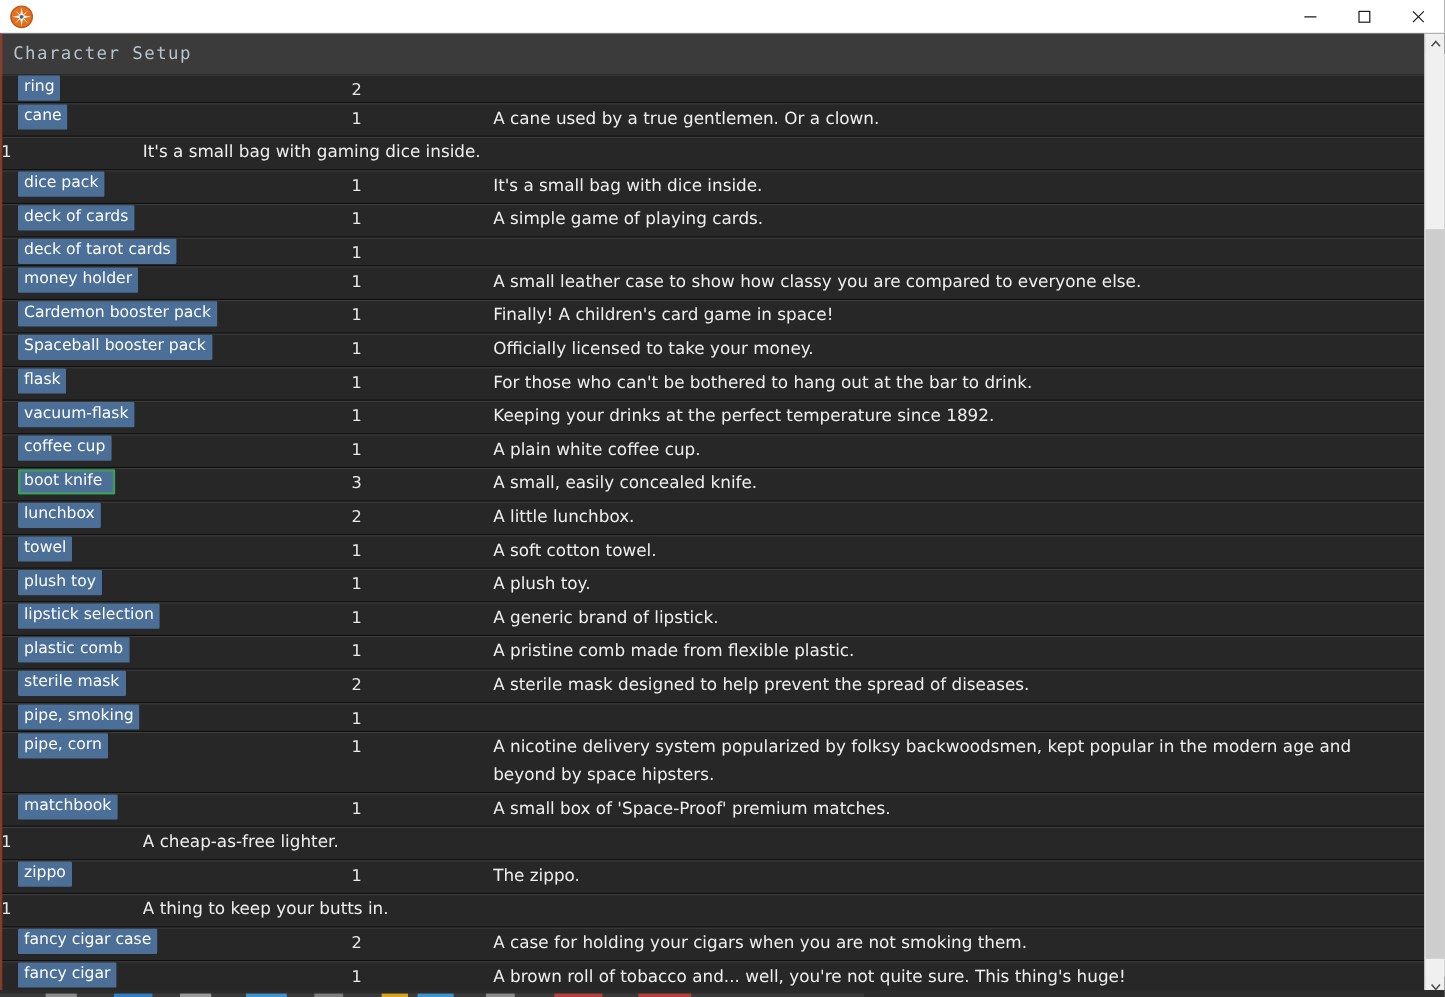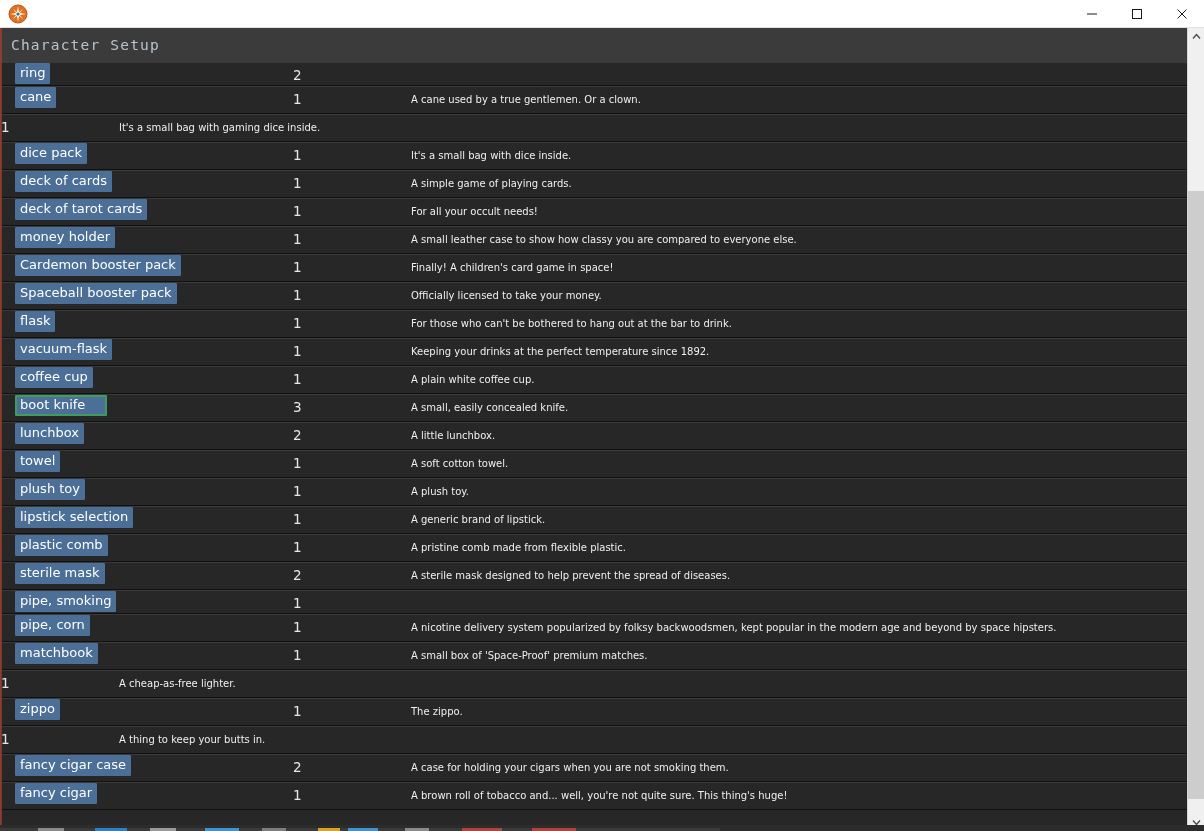--- a/index.html
+++ b/index.html
@@ -116,41 +116,41 @@
     background: #4b6f96;
     color: #ffffff;
     font-size: 13px;
     line-height: 16px;
     padding: 2px 5px 3px 5px;
     border-radius: 1px;
     white-space: nowrap;
   }
   .chip.selected {
     border: 2px solid #3f9b5f;
-    padding: 0px 20px 1px 3px;
+    padding: 0px 9px 1px 3px;
   }
 
   .cell-qty {
     flex: 0 0 118px;
     width: 118px;
     display: flex;
     align-items: flex-start;
     justify-content: flex-start;
     padding-top: 4px;
     box-sizing: border-box;
     color: #e8e8e8;
     font-size: 13.5px;
     line-height: 16px;
   }
 
   .cell-desc {
     flex: 1 1 auto;
     min-width: 0;
     color: #efefef;
-    font-size: 10px;
+    font-size: 14px;
     line-height: 23px;
     padding: 1px 10px 2px 0;
     box-sizing: border-box;
   }
 
   
   .scrollbar {
     flex: 0 0 17px;
     width: 17px;
     background: #f0f0f0;
@@ -291,21 +291,20 @@
               <span class="chip">deck of cards</span>
             </div>
             <div class="cell-qty">1</div>
             <div class="cell-desc">A simple game of playing cards.</div>
           </div>
           <div class="row">
             <div class="cell-name">
               <span class="chip">deck of tarot cards</span>
             </div>
             <div class="cell-qty">1</div>
-            <div class="cell-desc">For all your occult needs!</div>
           </div>
           <div class="row">
             <div class="cell-name">
               <span class="chip">money holder</span>
             </div>
             <div class="cell-qty">1</div>
             <div class="cell-desc">A small leather case to show how classy you are compared to everyone else.</div>
           </div>
           <div class="row">
             <div class="cell-name">

